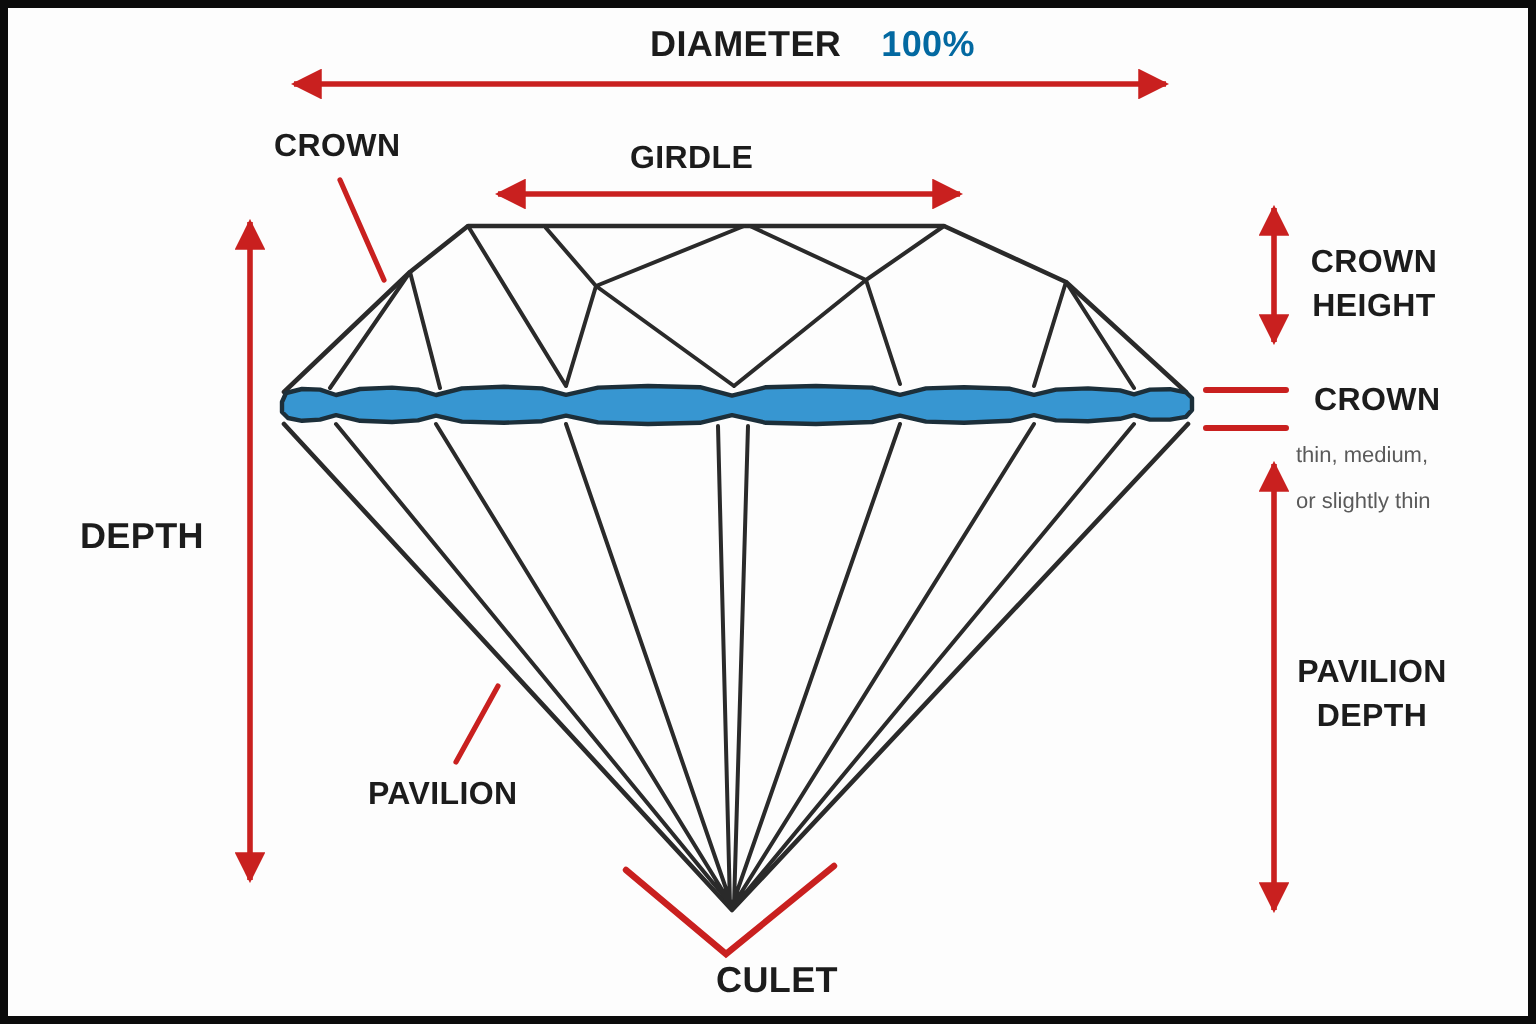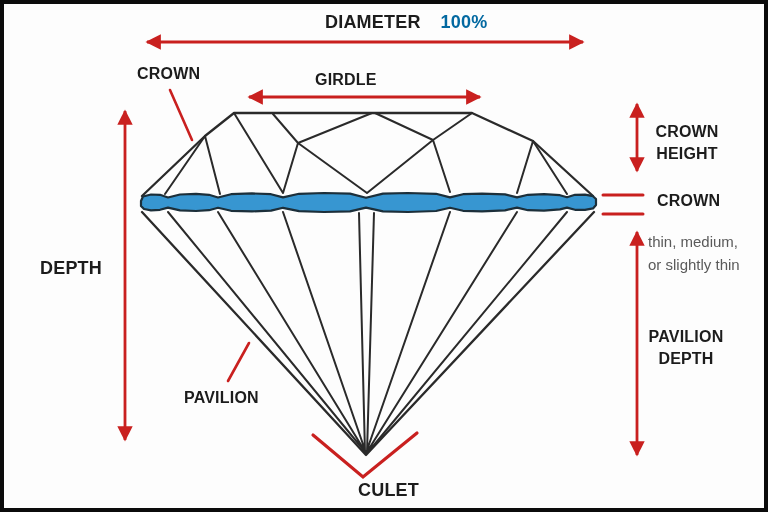--- a/index.html
+++ b/index.html
@@ -13,21 +13,21 @@
     border:4px solid #0b0b0b;pointer-events:none;z-index:10;
   }
   svg.diagram{position:absolute;left:0;top:0;z-index:1;}
   .lbl{
     position:absolute;z-index:5;
     font-weight:bold;color:#1c1c1c;font-size:16px;line-height:19px;
     white-space:nowrap;letter-spacing:.2px;
   }
   .big{font-size:18px;}
   .red{color:#0369a1;}
-  .gray{color:#5a5a5a;font-weight:400;font-size:15px;letter-spacing:0;margin-top:13px;}
+  .gray{color:#5a5a5a;font-weight:400;font-size:11px;letter-spacing:0;}
   .row{display:flex;gap:20px;align-items:baseline;}
   .stack{text-align:center;line-height:22px;white-space:nowrap;}
 </style>
 </head>
 <body>
 
 <div class="frame"></div>
 
 <svg class="diagram" width="768" height="512" viewBox="0 0 768 512">
   <defs>

